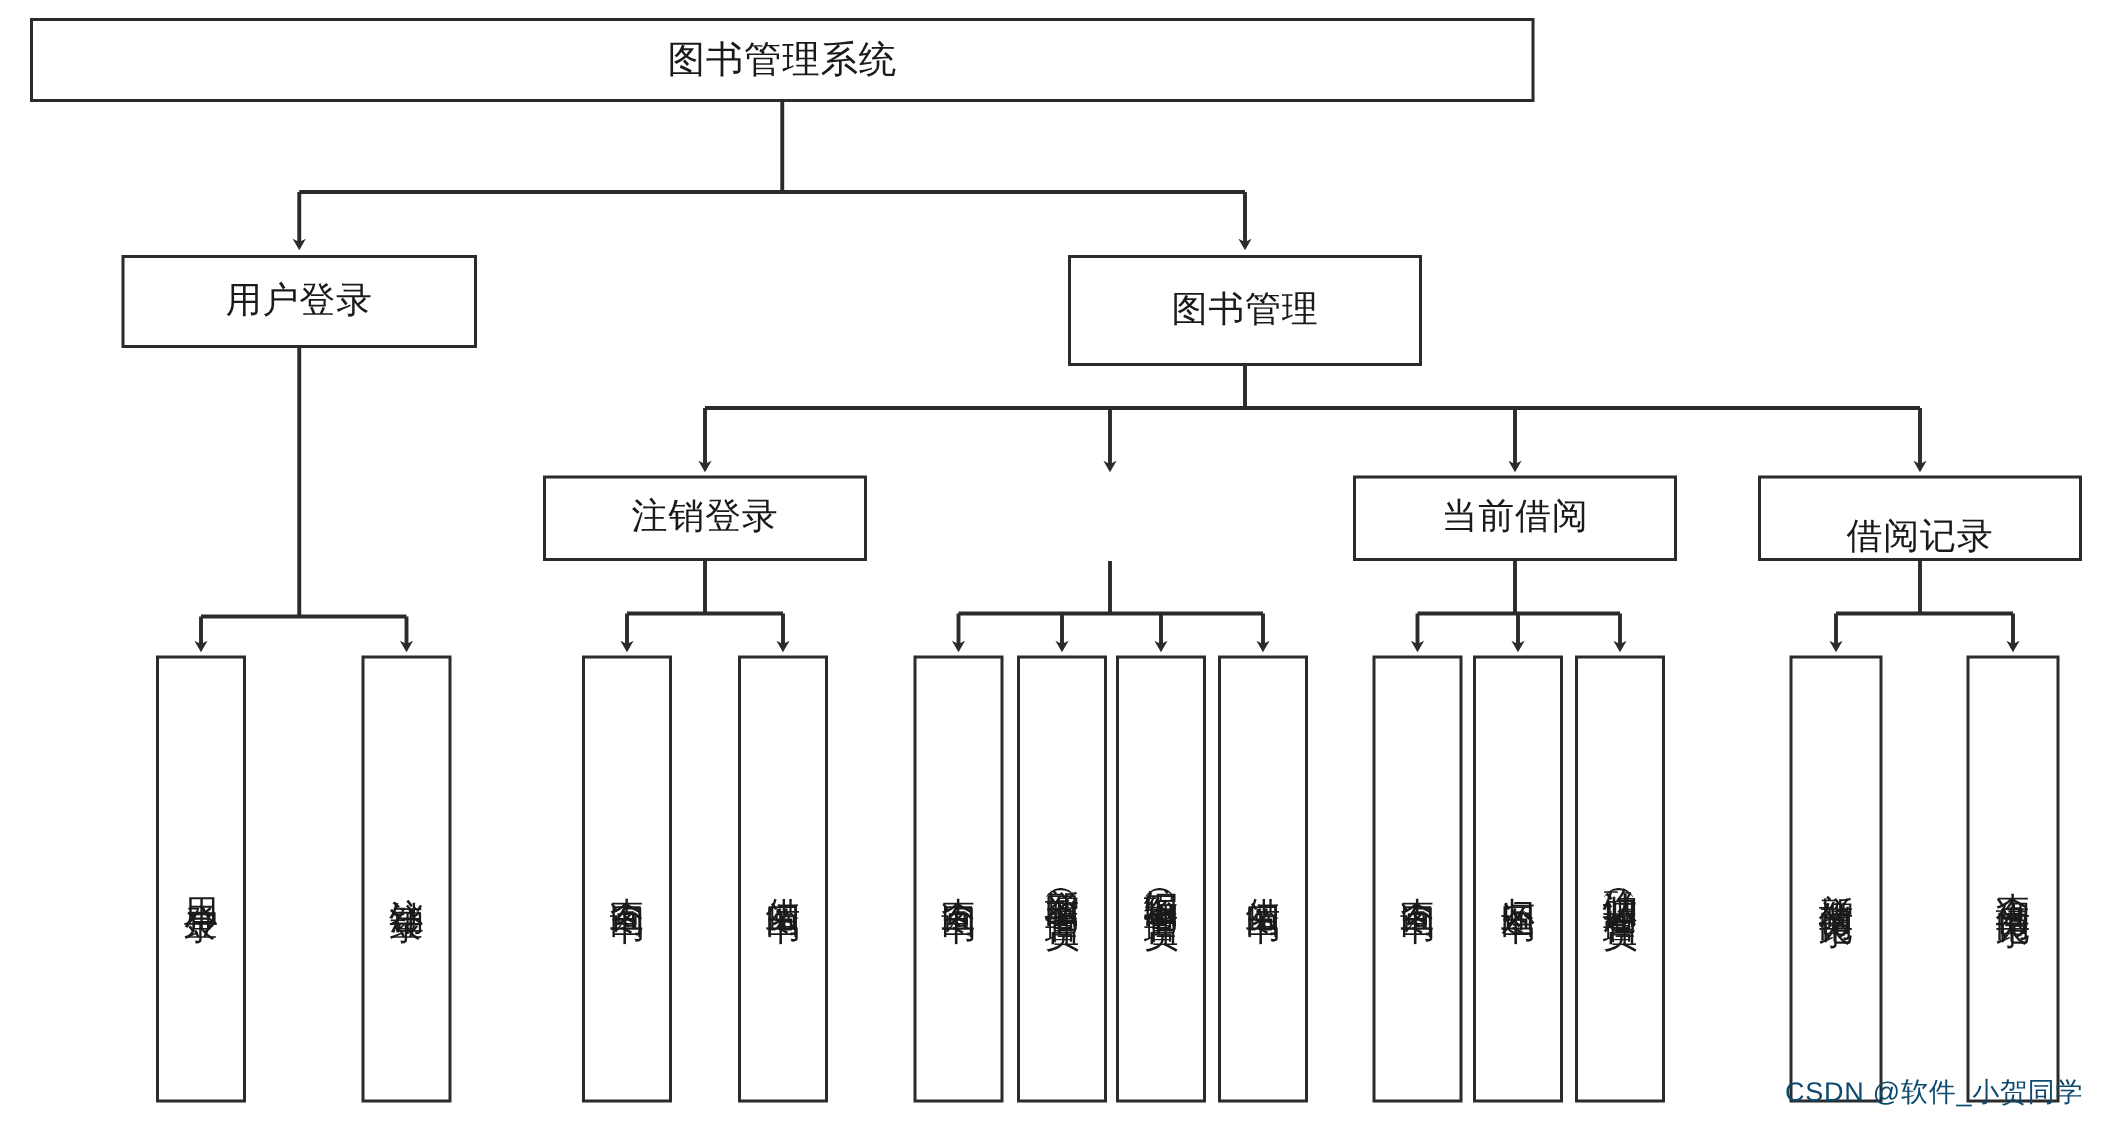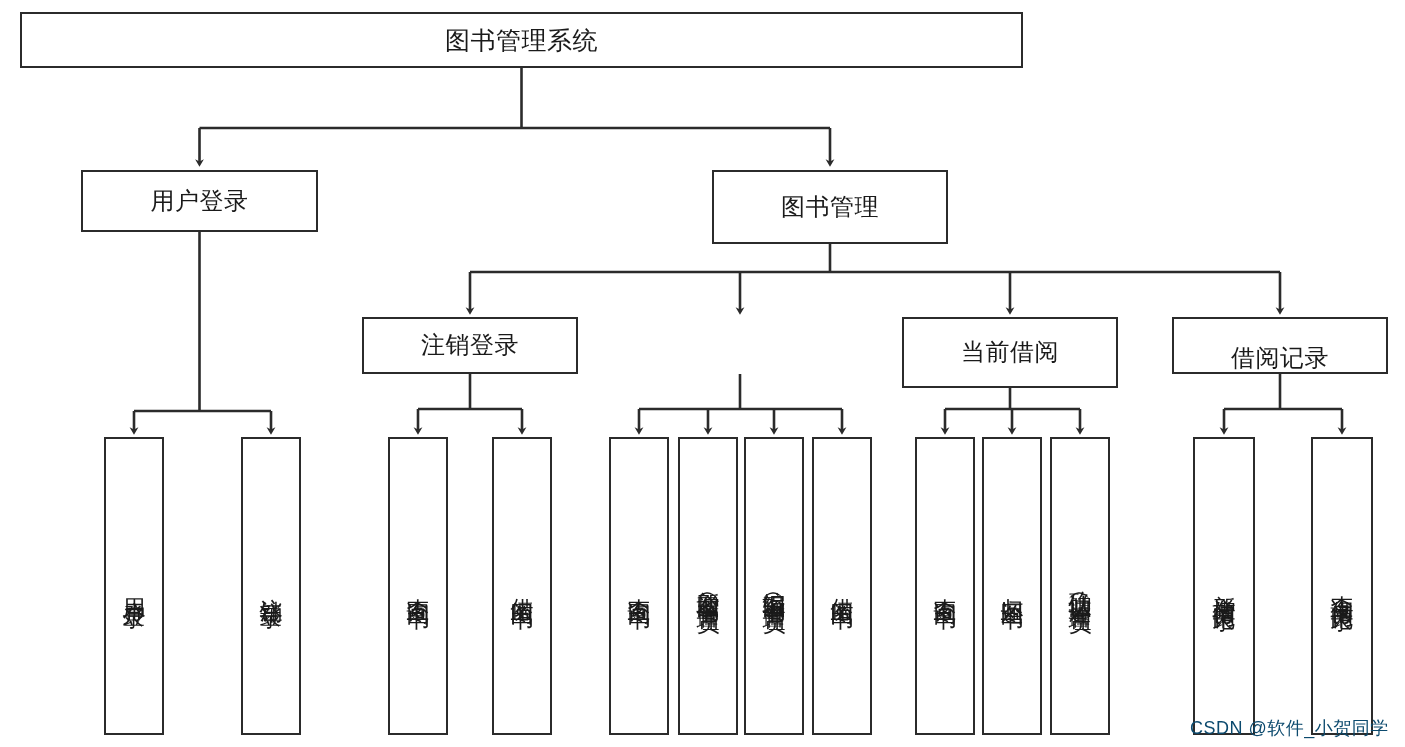--- a/index.html
+++ b/index.html
@@ -133,21 +133,21 @@
   <div class="node horiz" style="left:81px; top:170px; width:237px; height:62px;">
     <span class="label">用户登录</span>
   </div>
   <div class="node horiz" style="left:712px; top:170px; width:236px; height:74px;">
     <span class="label">图书管理</span>
   </div>
 
   <div class="node horiz" style="left:362px; top:317px; width:216px; height:57px;">
     <span class="label">注销登录</span>
   </div>
-  <div class="node horiz" style="left:902px; top:317px; width:216px; height:71px;">
+  <div class="node horiz" style="left:902px; top:317px; width:216px; height:57px;">
     <span class="label">当前借阅</span>
   </div>
   <div class="node horiz" style="left:1172px; top:317px; width:216px; height:57px;align-items:flex-end;">
     <span class="label">借阅记录</span>
   </div>
 
   <div class="node vert" style="left:104px; top:437px; width:60px; height:298px;">
     <span class="label">用户登录</span>
   </div>
   <div class="node vert" style="left:241px; top:437px; width:60px; height:298px;">

